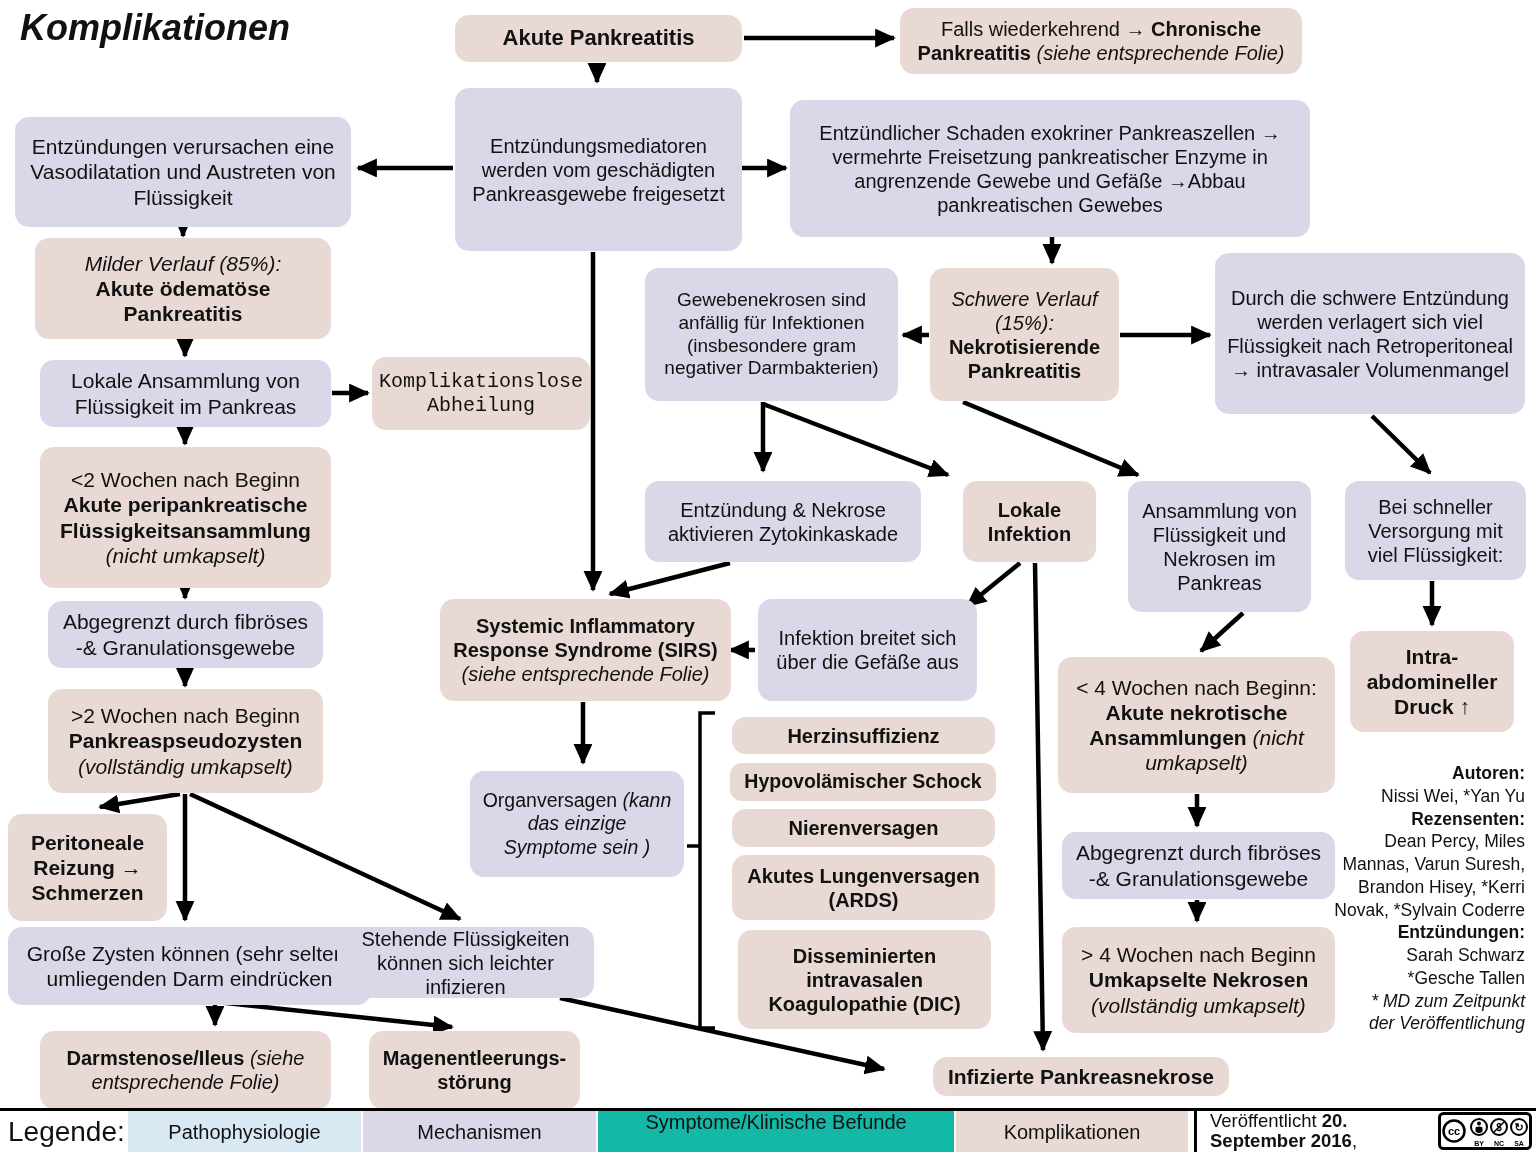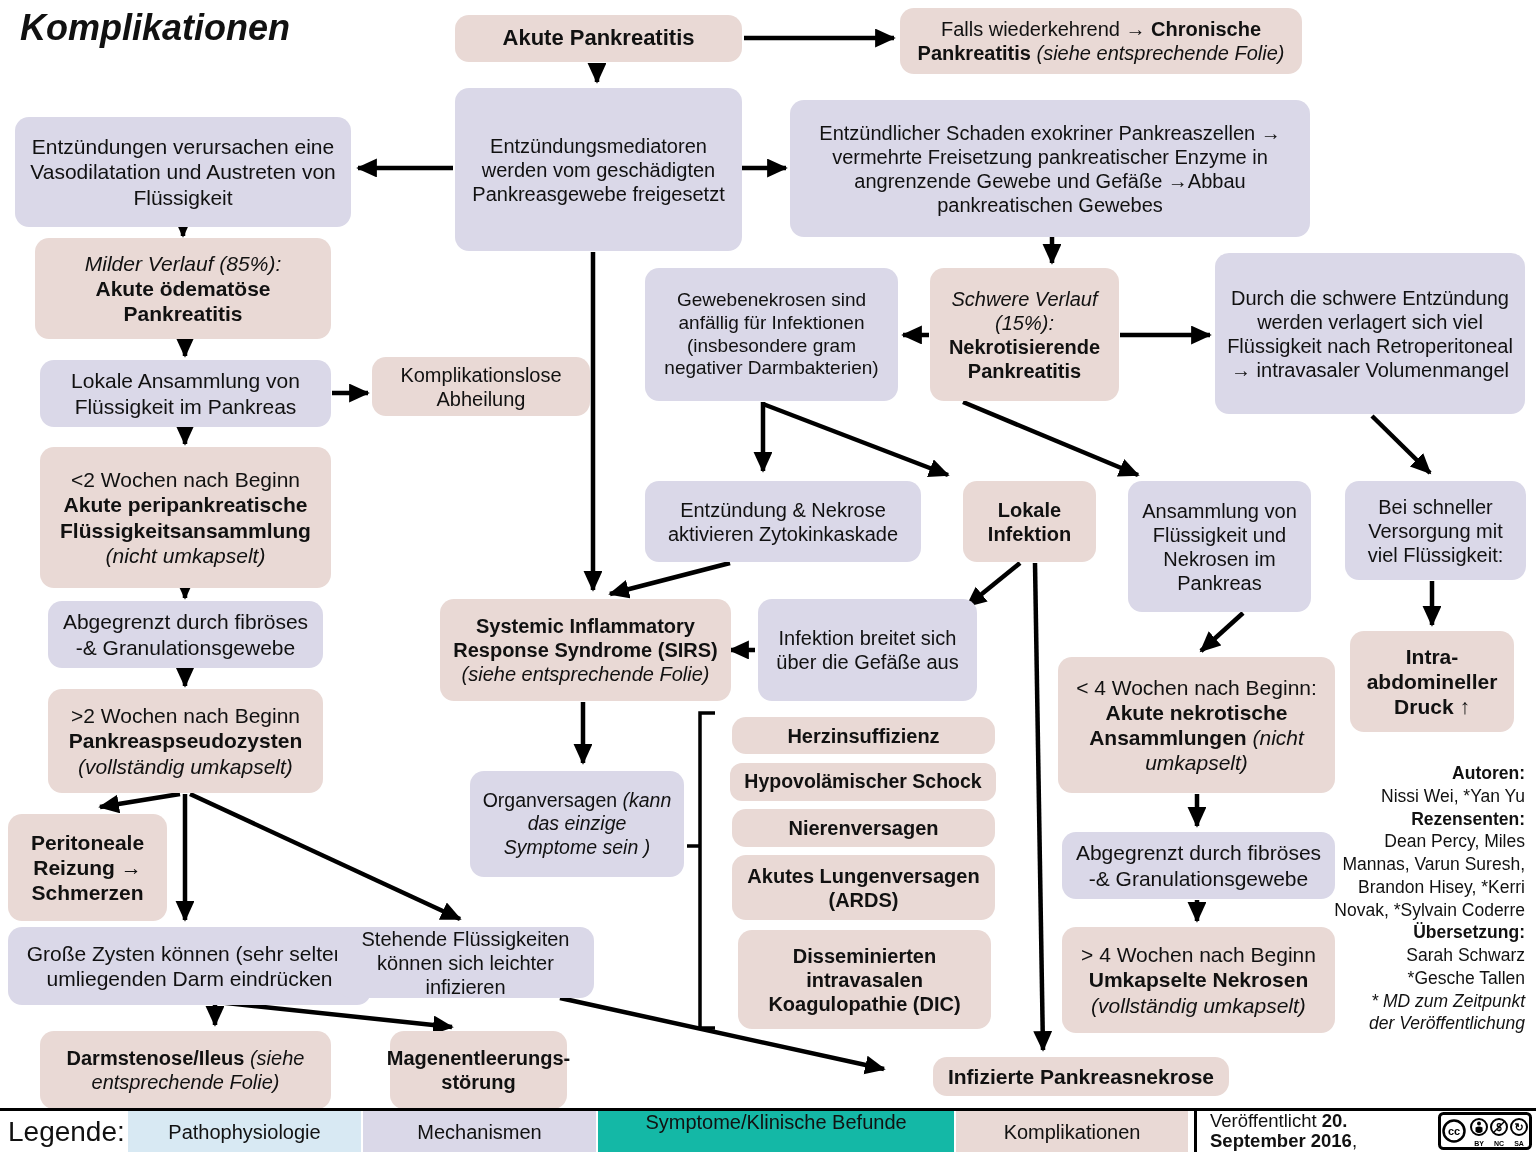--- a/index.html
+++ b/index.html
@@ -105,21 +105,21 @@
   <div class="node pink" style="left:35px;top:238px;width:296px;height:101px;font-size:21px;">
     <div><i>Milder Verlauf (85%):</i></div>
     <div><b>Akute ödematöse</b></div>
     <div><b>Pankreatitis</b></div>
   </div>
 
   <div class="node lav" style="left:40px;top:360px;width:291px;height:67px;font-size:21px;">
     <span>Lokale Ansammlung von Flüssigkeit im Pankreas</span>
   </div>
 
-  <div class="node pink" style="left:372px;top:357px;width:218px;height:59px;">
+  <div class="node pink" style="left:372px;top:357px;width:218px;height:73px;font-family:Liberation Mono, monospace;">
     <span>Komplikationslose Abheilung</span>
   </div>
 
   <div class="node lav" style="left:645px;top:268px;width:253px;height:133px;font-size:19px;">
     <span>Gewebenekrosen sind anfällig für Infektionen (insbesondere gram negativer Darmbakterien)</span>
   </div>
 
   <div class="node pink" style="left:930px;top:268px;width:189px;height:133px;">
     <div><i>Schwere Verlauf</i></div>
     <div><i>(15%):</i></div>
@@ -206,21 +206,21 @@
   </div>
 
   <div class="node pink" style="left:40px;top:1031px;width:291px;height:78px;">
     <span><b>Darmstenose/Ileus</b><i> (siehe entsprechende Folie)</i></span>
   </div>
 
   <div class="node lav" style="left:337px;top:927px;width:257px;height:71px;">
     <span>Stehende Flüssigkeiten können sich leichter infizieren</span>
   </div>
 
-  <div class="node pink" style="left:390px;top:1031px;width:177px;height:78px;">
+  <div class="node pink" style="left:369px;top:1031px;width:211px;height:78px;">
     <div><b>Magenentleerungs-</b></div>
     <div><b>störung</b></div>
   </div>
 
   <div class="node pink" style="left:900px;top:1057px;width:296px;height:39px;padding:2px 8px;font-size:21px;margin-left:33px;">
     <b>Infizierte Pankreasnekrose</b>
   </div>
 
   <div class="node pink" style="left:1058px;top:657px;width:277px;height:136px;font-size:21px;">
     <div>&lt; 4 Wochen nach Beginn:</div>
@@ -244,21 +244,21 @@
   </div>
 
   <div id="authors">
     <div class="lbl">Autoren:</div>
     <div>Nissi Wei, *Yan Yu</div>
     <div class="lbl">Rezensenten:</div>
     <div>Dean Percy, Miles</div>
     <div>Mannas, Varun Suresh,</div>
     <div>Brandon Hisey, *Kerri</div>
     <div>Novak, *Sylvain Coderre</div>
-    <div class="lbl">Übersetzung:</div>
+    <div class="lbl">Entzündungen:</div>
     <div>Sarah Schwarz</div>
     <div>*Gesche Tallen</div>
     <div class="it">* MD zum Zeitpunkt</div>
     <div class="it">der Veröffentlichung</div>
   </div>
 
   <div id="legendbar"></div>
   <div id="leg-label">Legende:</div>
   <div class="legcell" style="left: 128px; width: 233px; background: rgb(216, 233, 243);">Pathophysiologie</div>
   <div class="legcell" style="left: 363px; width: 233px; background: rgb(218, 216, 232);">Mechanismen</div>

